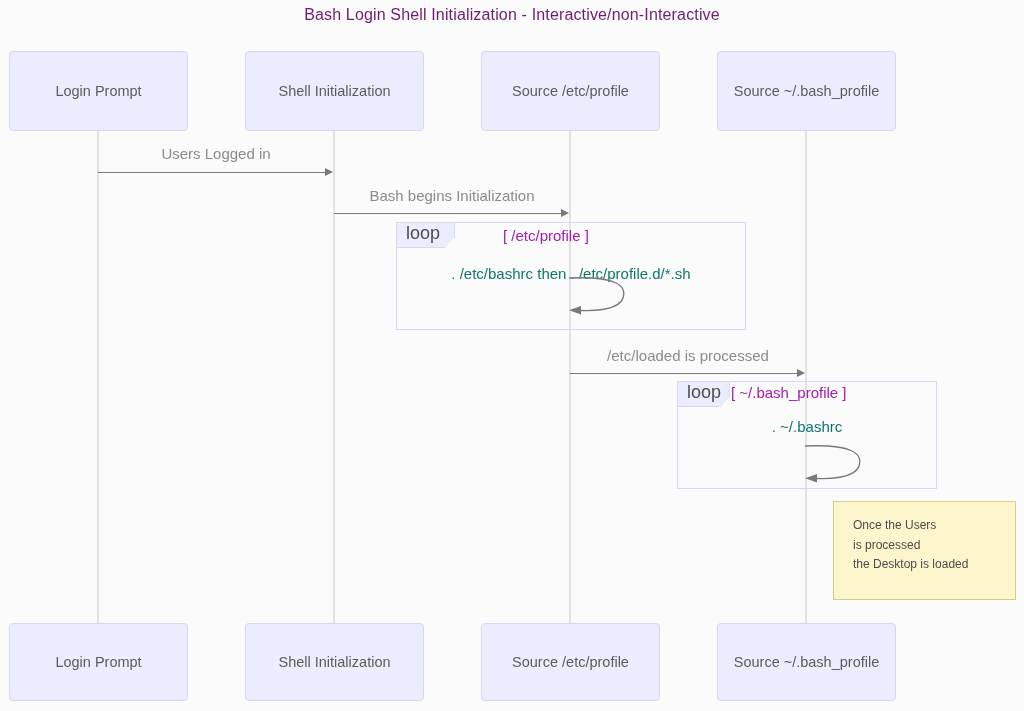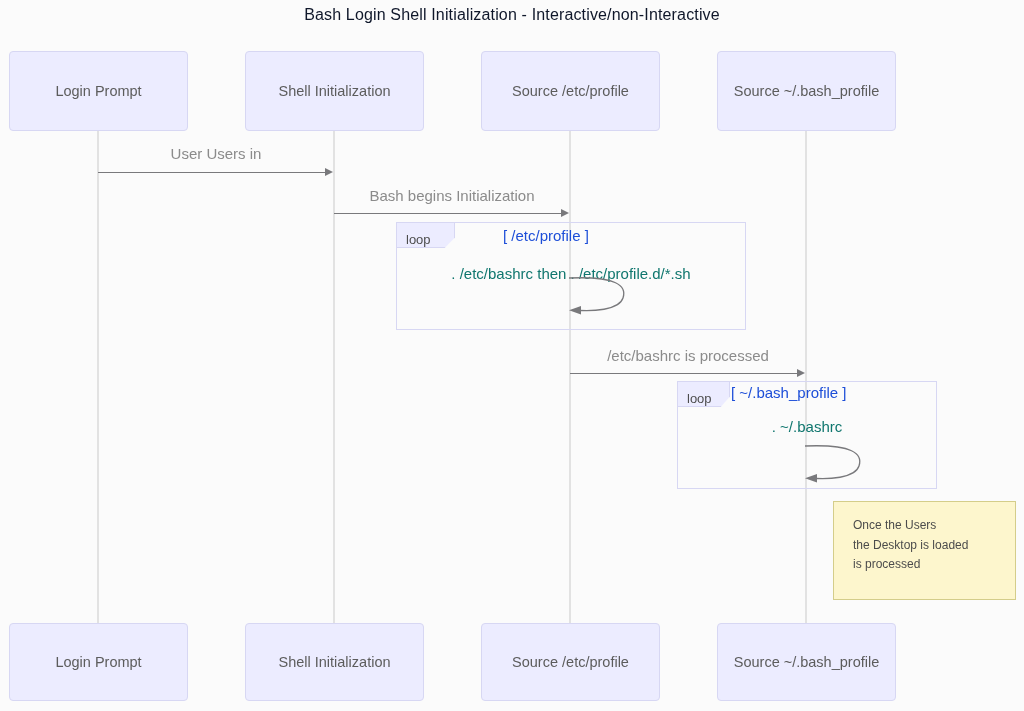--- a/index.html
+++ b/index.html
@@ -18,21 +18,21 @@
   }
 
   
   .diagram-title {
     position: absolute;
     left: 0;
     top: 6px;
     width: 1024px;
     text-align: center;
     font-size: 16px;
-    color: #0f172a;
+    color: #701a75;
     letter-spacing: .15px;
     white-space: nowrap;
   }
 
   
   .lifeline {
     position: absolute;
     width: 2px;
     background: #e2e2e2;
   }
@@ -83,30 +83,30 @@
   }
   .loop-tab {
     position: absolute;
     box-sizing: border-box;
     background: #ececff;
     border-right: 1px solid #d7d7f3;
     border-bottom: 1px solid #d7d7f3;
     -webkit-clip-path: polygon(0 0, 100% 0, 100% 58%, 82% 100%, 0 100%);
     clip-path: polygon(0 0, 100% 0, 100% 58%, 82% 100%, 0 100%);
     display: flex;
-    align-items: flex-end;
-    font-size: 13px;
+    align-items: flex-start;
+    font-size: 18px;
     color: #4d4d4d;
     padding-left: 9px;
     white-space: nowrap;
   }
   .loop-cond {
     position: absolute;
     font-size: 15px;
-    color: #1d4ed8;
+    color: #a21caf;
     white-space: nowrap;
   }
   .loop-msg {
     position: absolute;
     font-size: 15px;
     color: #0f766e;
     white-space: nowrap;
     text-align: center;
   }
   .selfloop {
@@ -147,58 +147,58 @@
   <div class="participant" style="left:245px; top:51px; width:179px; height:80px;">
     <span>Shell Initialization</span>
   </div>
   <div class="participant" style="left:481px; top:51px; width:179px; height:80px;">
     <span>Source /etc/profile</span>
   </div>
   <div class="participant" style="left:717px; top:51px; width:179px; height:80px;">
     <span>Source ~/.bash_profile</span>
   </div>
 
-  <div class="msg-label" style="left:98px; top:145px; width:236px;">User Users in</div>
+  <div class="msg-label" style="left:98px; top:145px; width:236px;">Users Logged in</div>
   <div class="msg-line" style="left:98px; top:172px; width:228px;"></div>
   <div class="msg-head" style="left:325px; top:168px;"></div>
 
   <div class="msg-label" style="left:334px; top:187px; width:236px;">Bash begins Initialization</div>
   <div class="msg-line" style="left:334px; top:213px; width:228px;"></div>
   <div class="msg-head" style="left:561px; top:209px;"></div>
 
   <div class="loop-box" style="left:396px; top:222px; width:350px; height:108px;"></div>
   <div class="loop-tab" style="left:397px; top:223px; width:58px; height:25px;">
     <span>loop</span>
   </div>
   <div class="loop-cond" style="left:503px; top:227px;">[ /etc/profile ]</div>
   <div class="loop-msg" style="left:404px; top:265px; width:334px;">. /etc/bashrc then . /etc/profile.d/*.sh</div>
   <svg class="selfloop" style="left:565px; top:272px;" width="70" height="48" viewBox="0 0 70 48">
     <path d="M 4 6 C 52 4, 62 14, 58 26 C 54 38, 28 40, 8 38" fill="none" stroke="#79797c" stroke-width="1.3"></path>
     <path d="M 16 34 L 4 38.3 L 16 42.5 Z" fill="#79797c"></path>
   </svg>
 
-  <div class="msg-label" style="left:570px; top:347px; width:236px;">/etc/bashrc is processed</div>
+  <div class="msg-label" style="left:570px; top:347px; width:236px;">/etc/loaded is processed</div>
   <div class="msg-line" style="left:570px; top:373px; width:228px;"></div>
   <div class="msg-head" style="left:797px; top:369px;"></div>
 
   <div class="loop-box" style="left:677px; top:381px; width:260px; height:108px;"></div>
   <div class="loop-tab" style="left:678px; top:382px; width:52px; height:25px;">
     <span>loop</span>
   </div>
   <div class="loop-cond" style="left:731px; top:384px;">[ ~/.bash_profile ]</div>
   <div class="loop-msg" style="left:684px; top:418px; width:246px;">. ~/.bashrc</div>
   <svg class="selfloop" style="left:801px; top:440px;" width="70" height="48" viewBox="0 0 70 48">
     <path d="M 4 6 C 52 4, 62 14, 58 26 C 54 38, 28 40, 8 38" fill="none" stroke="#79797c" stroke-width="1.3"></path>
     <path d="M 16 34 L 4 38.3 L 16 42.5 Z" fill="#79797c"></path>
   </svg>
 
   <div class="note-box" style="left:833px; top:501px; width:183px; height:99px;">
     <div class="note-line">Once the Users</div>
+    <div class="note-line">is processed</div>
     <div class="note-line">the Desktop is loaded</div>
-    <div class="note-line">is processed</div>
   </div>
 
   <div class="participant" style="left:9px; top:623px; width:179px; height:78px;">
     <span>Login Prompt</span>
   </div>
   <div class="participant" style="left:245px; top:623px; width:179px; height:78px;">
     <span>Shell Initialization</span>
   </div>
   <div class="participant" style="left:481px; top:623px; width:179px; height:78px;">
     <span>Source /etc/profile</span>

